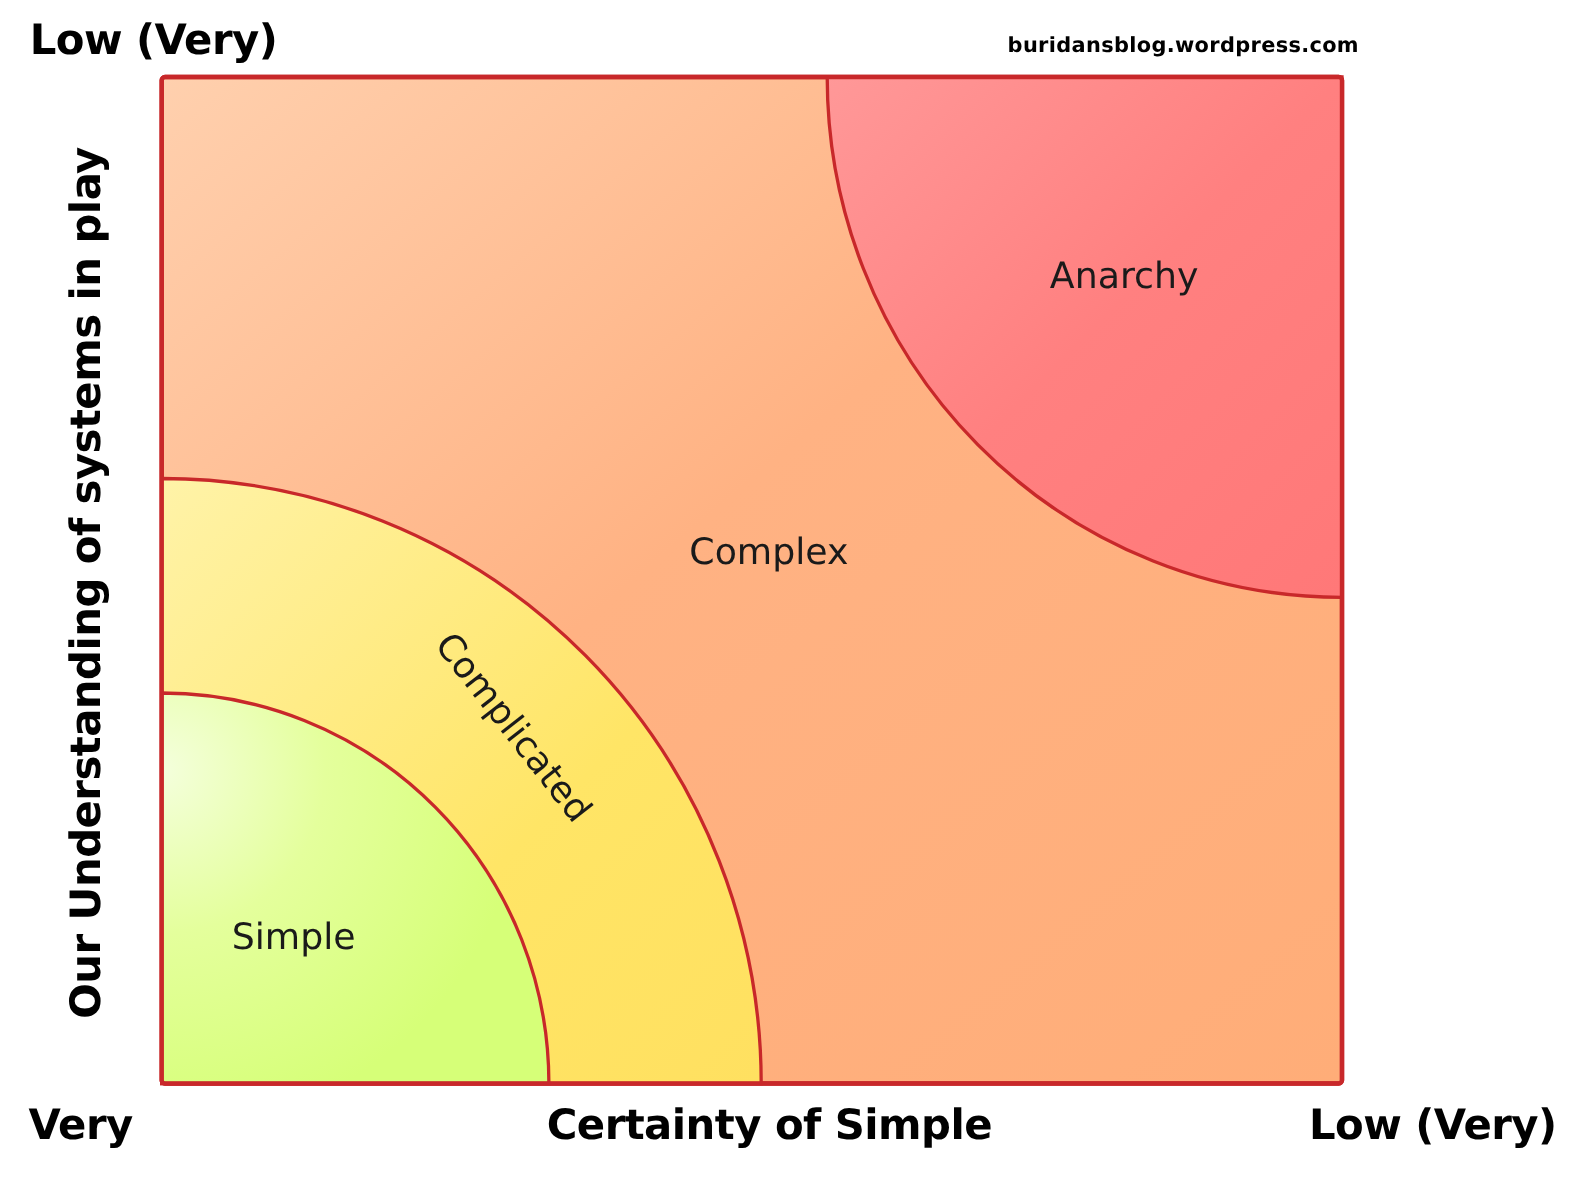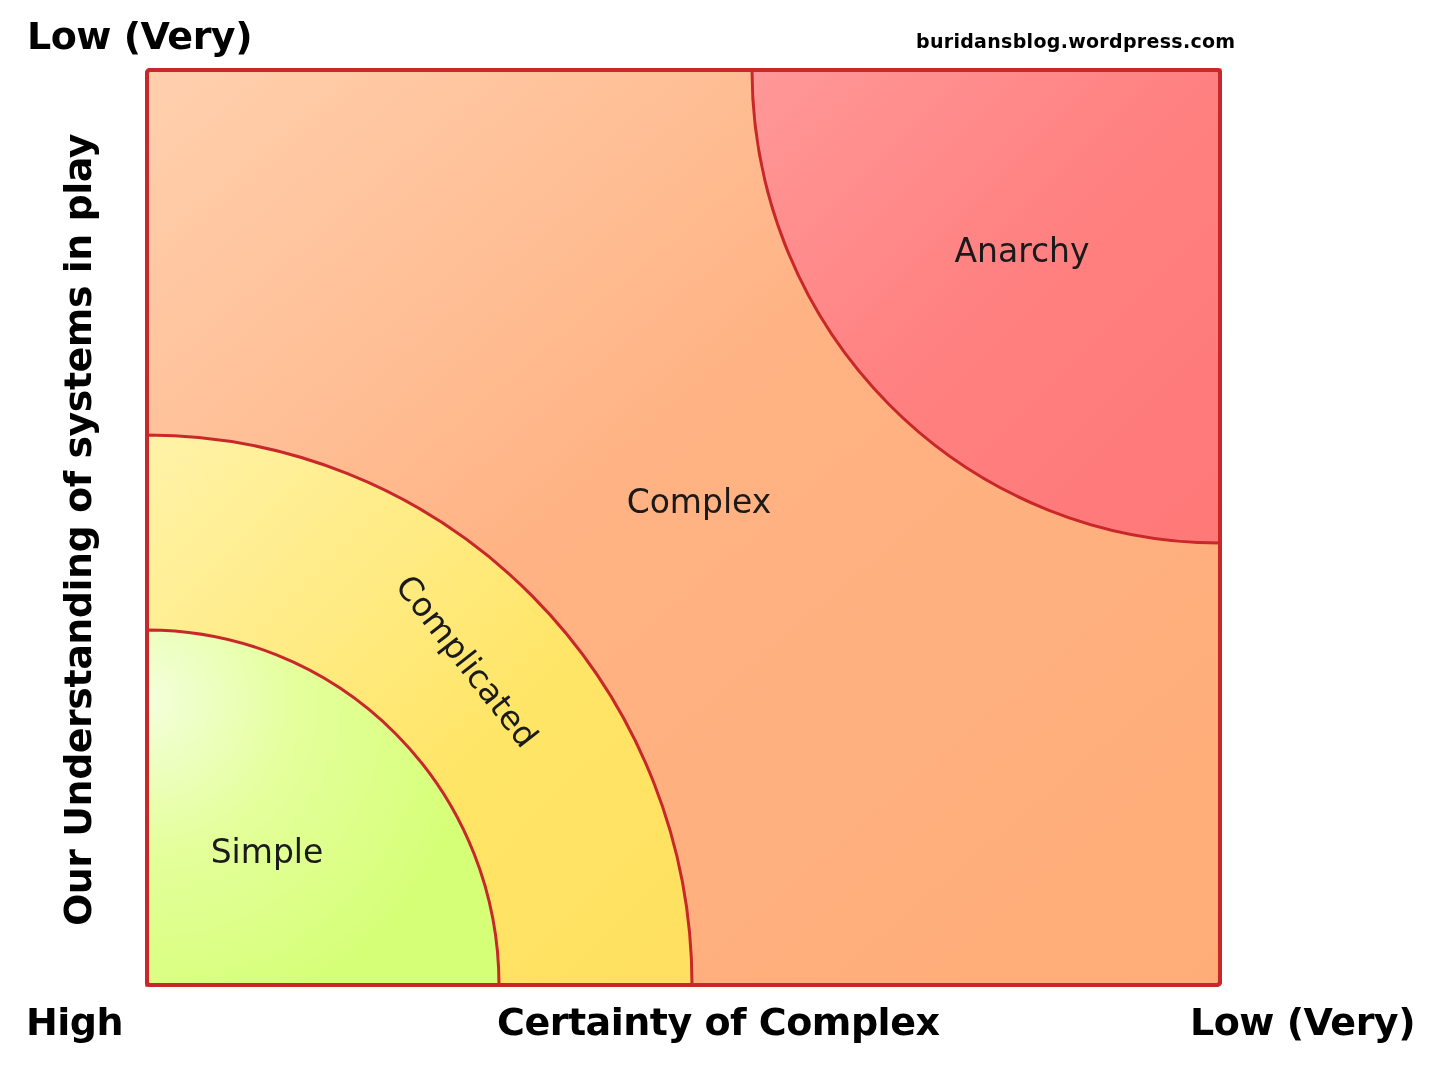--- a/index.html
+++ b/index.html
@@ -16,22 +16,22 @@
                   transform: translate(-50%,-50%) rotate(-90deg); transform-origin:center center; }
   svg#diagram { position:absolute; left:0; top:0; }
   .region-label { font-family:"DejaVu Sans", sans-serif; font-size:33px; fill:#1a1a1a; }
 </style>
 </head>
 <body>
 
 <div id="top-left-label" class="axis-text">Low (Very)</div>
 <div id="credit" class="axis-text">buridansblog.wordpress.com</div>
 <div id="y-axis-title" class="axis-text">Our Understanding of systems in play</div>
-<div id="bottom-left-label" class="axis-text">High</div>
-<div id="x-axis-title" class="axis-text">Certainty of Complex</div>
+<div id="bottom-left-label" class="axis-text">Very</div>
+<div id="x-axis-title" class="axis-text">Certainty of Simple</div>
 <div id="bottom-right-label" class="axis-text">Low (Very)</div>
 
 <svg id="diagram" width="1431" height="1073" viewBox="0 0 1431 1073">
   <defs>
     <linearGradient id="complexGrad" x1="0" y1="0" x2="1" y2="1">
       <stop offset="0" stop-color="#ffd0ae"></stop>
       <stop offset="0.45" stop-color="#ffb283"></stop>
       <stop offset="1" stop-color="#ffad78"></stop>
     </linearGradient>
     <radialGradient id="simpleGrad" cx="147" cy="700" r="330" gradientUnits="userSpaceOnUse">

